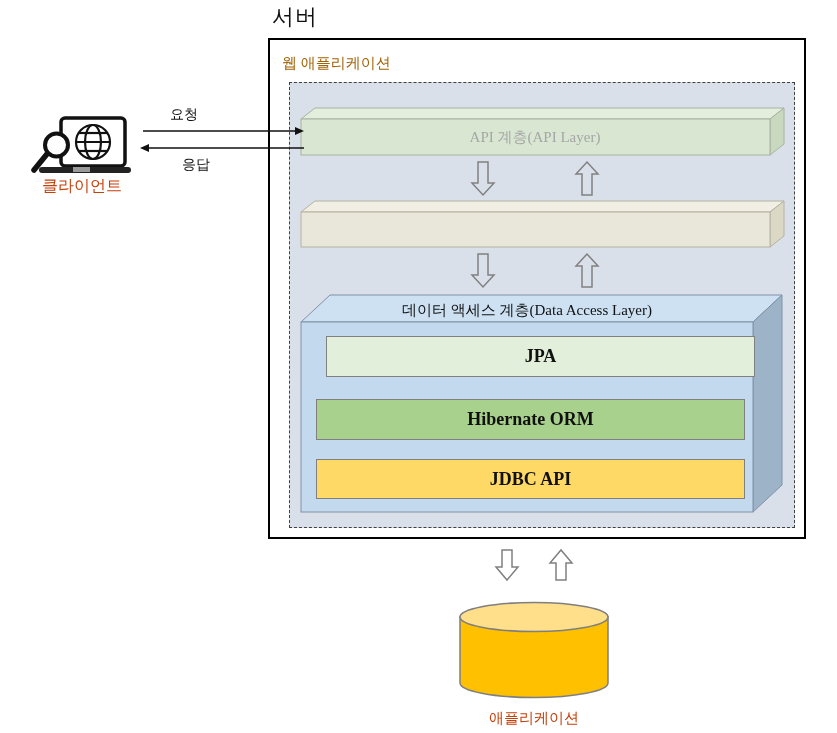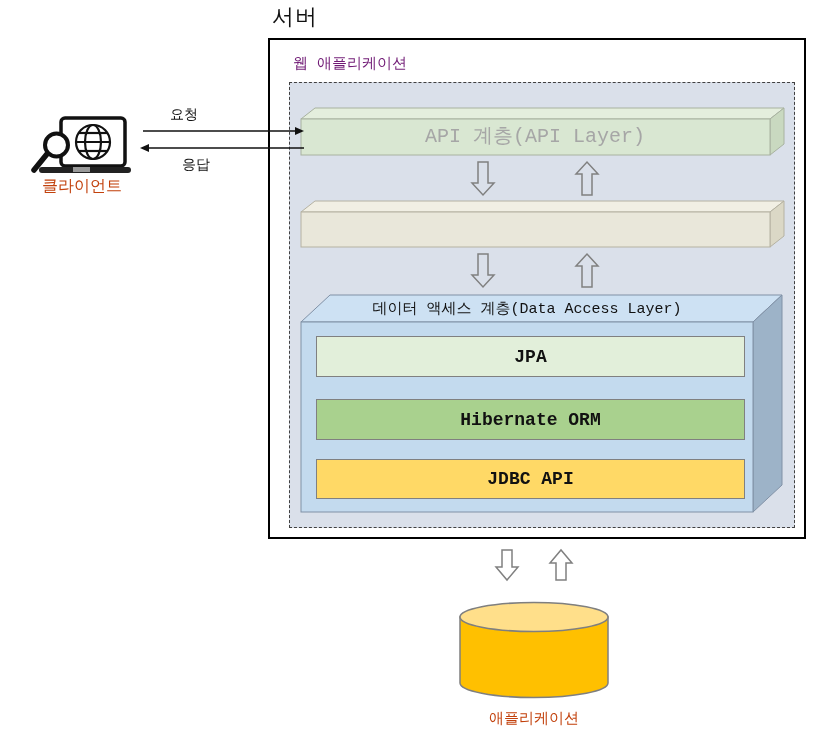--- a/index.html
+++ b/index.html
@@ -1,37 +1,37 @@
 <!DOCTYPE html>
 <html><head>
 <meta charset="utf-8">
 <style>
   html,body{margin:0;padding:0;background:#fff;}
   .canvas{
     position:relative;width:837px;height:733px;background:#fff;overflow:hidden;
-    font-family:Liberation Mono, monospace;color:#111;
+    font-family:Liberation Serif, serif;color:#111;
   }
   .abs{position:absolute;}
   .diagram-title{left:272px;top:2px;font-size:22px;letter-spacing:1px;color:#111;}
   .server-box{left:268px;top:38px;width:538px;height:501px;border:2px solid #000;background:#fff;box-sizing:border-box;}
-  .app-label{left:293px;top:54px;font-size:15px;color:#701a75;}
+  .app-label{left:282px;top:54px;font-size:15px;color:#a16207;}
   .app-inner{left:289px;top:82px;width:506px;height:446px;border:1px dashed #404040;box-sizing:border-box;}
   .layer-svg{display:block;}
-  .layer-label{font-size:20px;text-align:center;}
+  .layer-label{font-size:15px;text-align:center;}
   .muted{color:#a6a6a6;}
   .layer-label-api{left:300px;top:119px;width:470px;height:36px;line-height:36px;}
   .layer-label-service{left:300px;top:212px;width:470px;height:35px;line-height:35px;}
   .dal{left:301px;top:295px;width:481px;height:217px;}
   .dal-label{left:0;top:3px;width:452px;height:24px;line-height:24px;font-size:15px;color:#111;text-align:center;}
   .component{
     left:15px;width:429px;height:41px;border:1px solid #808080;box-sizing:border-box;
     display:flex;align-items:center;justify-content:center;
     font-size:18px;font-weight:bold;color:#111;
   }
-  .comp-jpa{top:41px;}
+  .comp-jpa{top:41px;margin-left:10px;}
   .comp-hibernate{top:104px;}
   .comp-jdbc{top:164px;height:40px;}
   .flow-label{font-size:14px;color:#111;text-align:left;width:80px;}
   .caption{font-size:15px;color:#c2410c;text-align:center;}
   .client-caption{left:30px;top:176px;width:104px;font-size:16px;}
   .db-caption{left:460px;top:709px;width:148px;}
   svg{position:absolute;overflow:visible;}
 </style>
 </head>
 <body>

